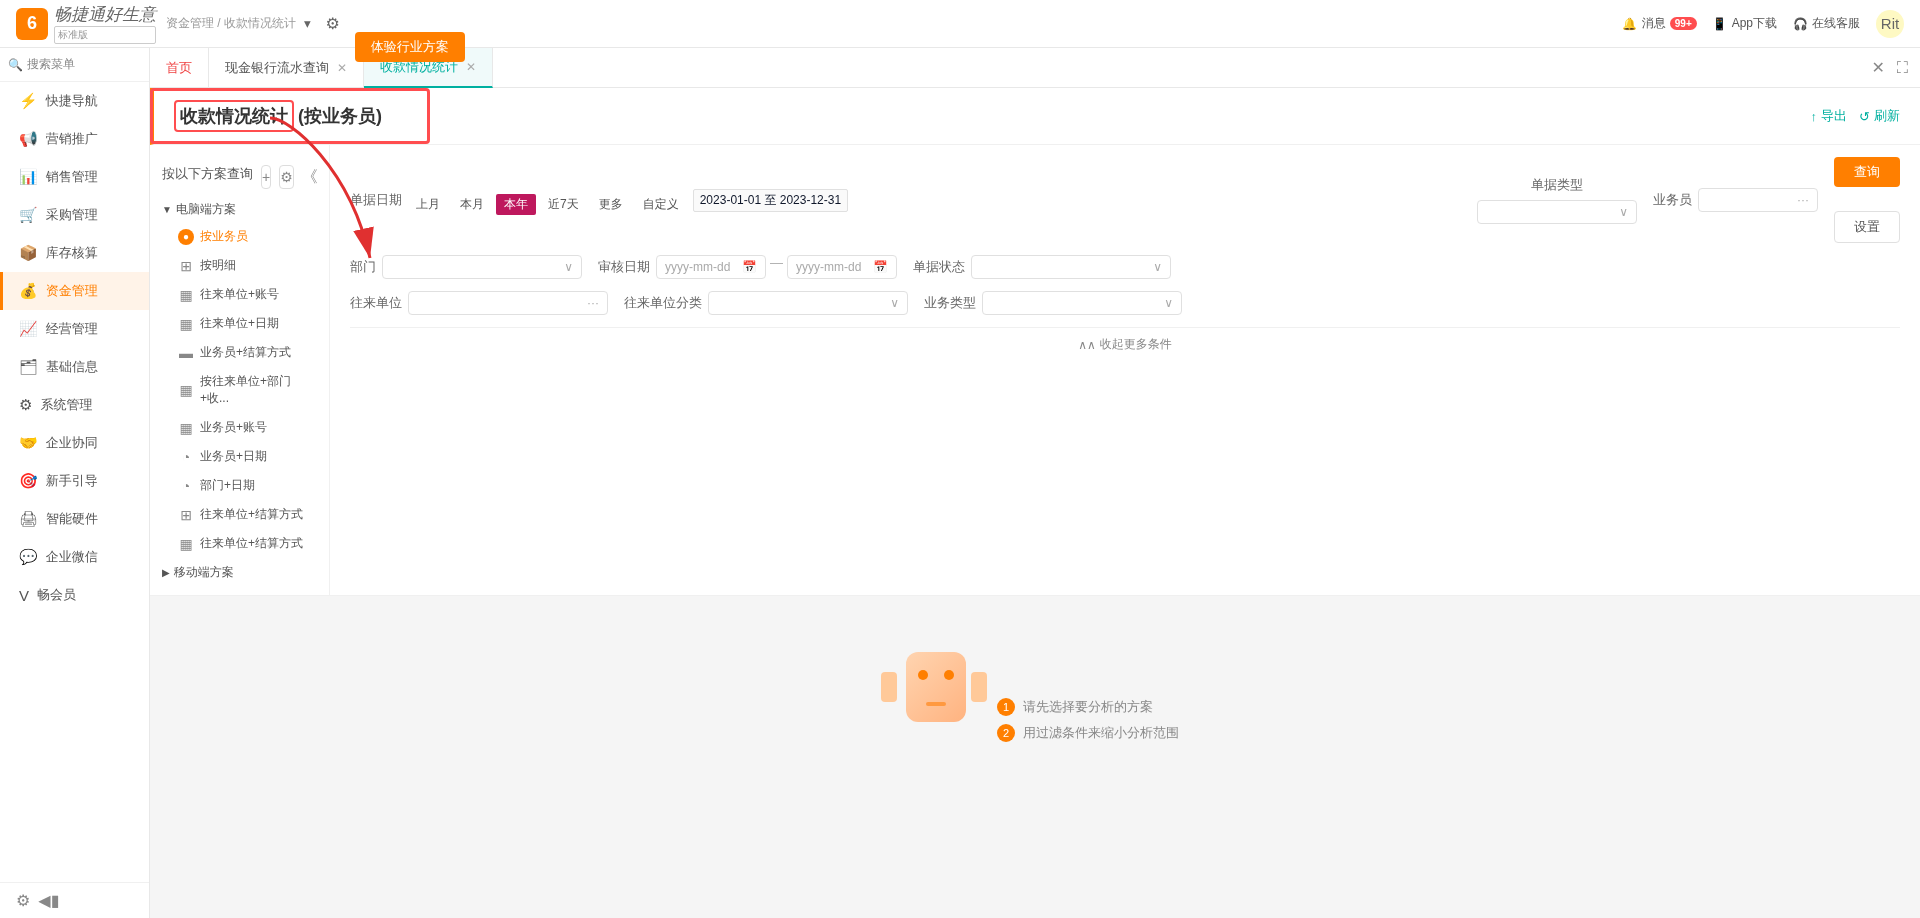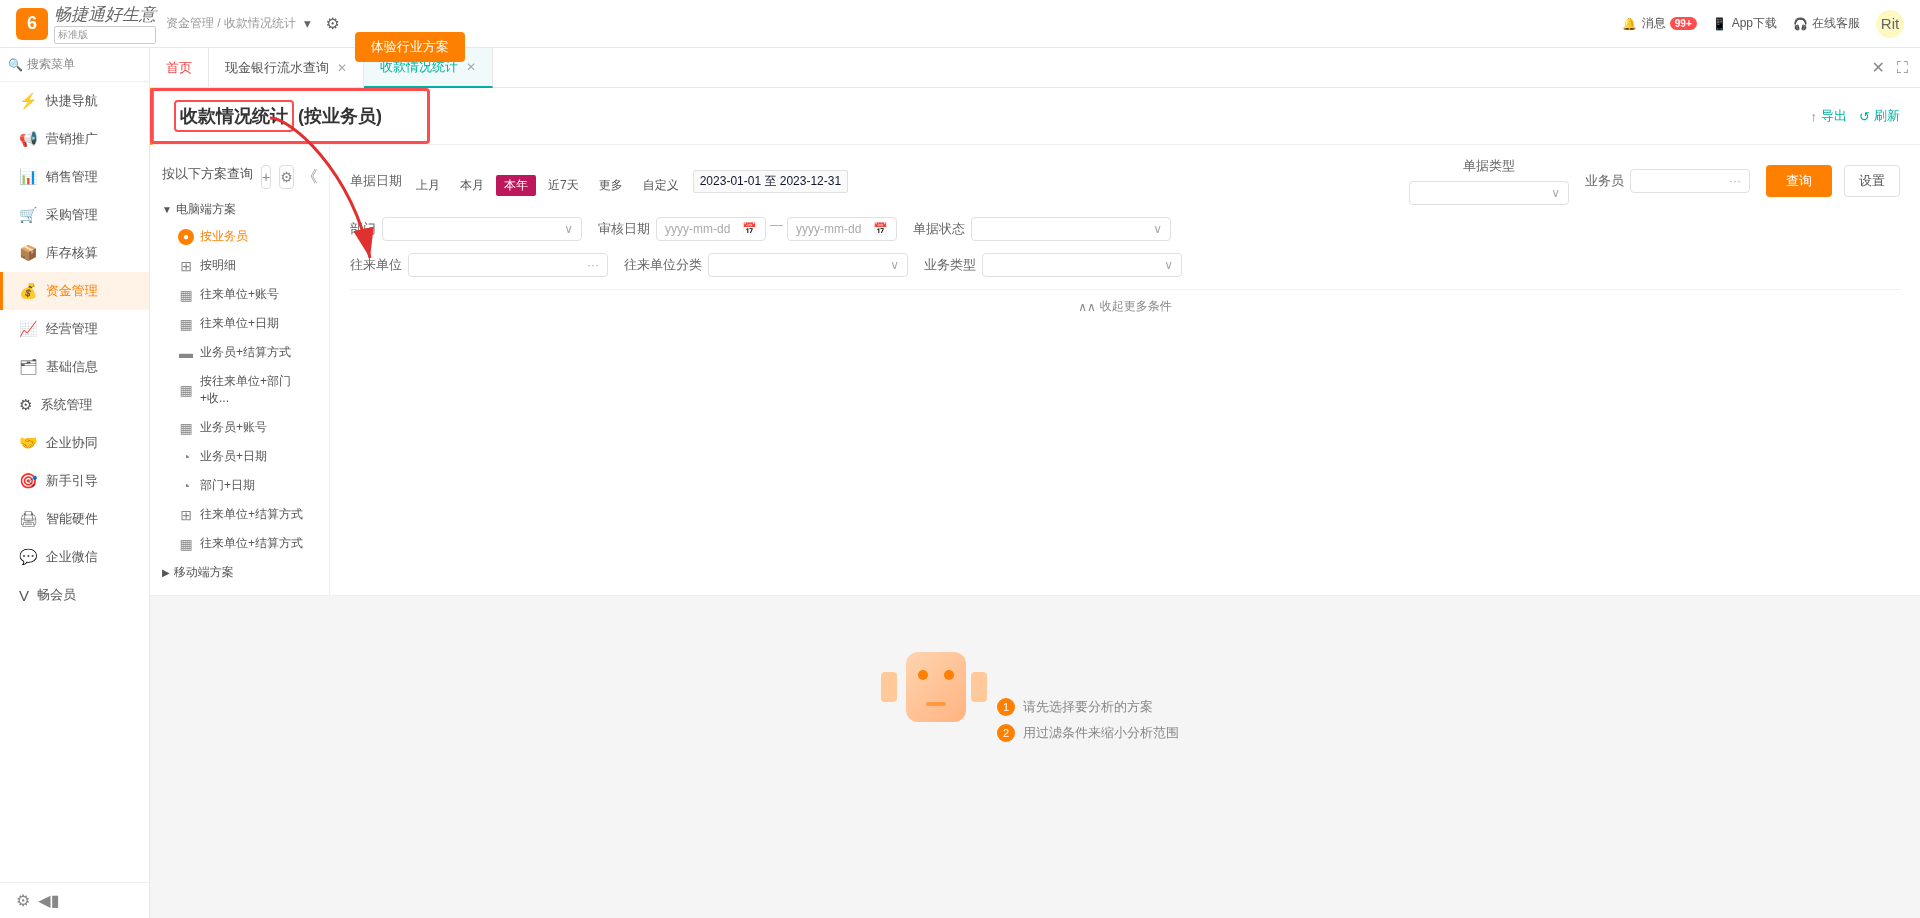--- a/index.html
+++ b/index.html
@@ -633,21 +633,21 @@
                 <span class="filter-chevron">∨</span>
               </div>
             </div>
             <div class="filter-item">
               <span class="filter-label">业务员</span>
               <div class="filter-select" style="min-width:120px;">
                 <span class="filter-select-label"></span>
                 <span class="filter-chevron">···</span>
               </div>
             </div>
-            <div style="display:flex;gap:12px;flex-direction:row;">
+            <div style="display:flex;gap:24px;flex-direction:column;">
               <button class="query-btn">查询</button>
               <button class="settings-btn">设置</button>
             </div>
           </div>
 
           <div class="filter-row">
             <div class="filter-item">
               <span class="filter-label">部门</span>
               <div class="filter-select" style="min-width:200px;">
                 <span class="filter-select-label"></span>

